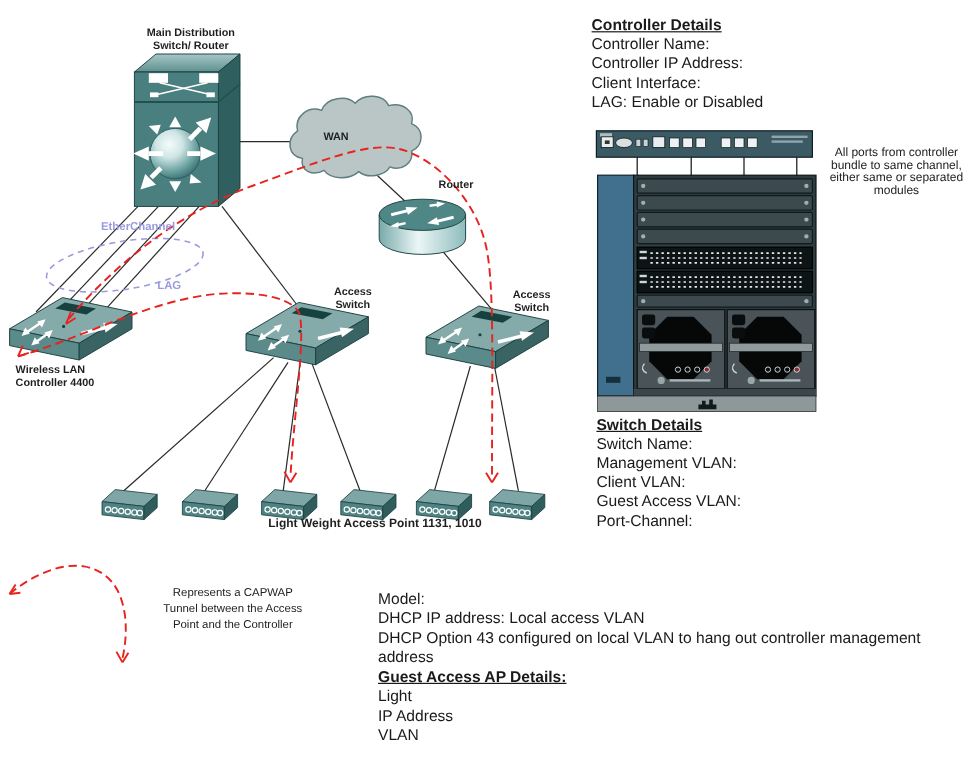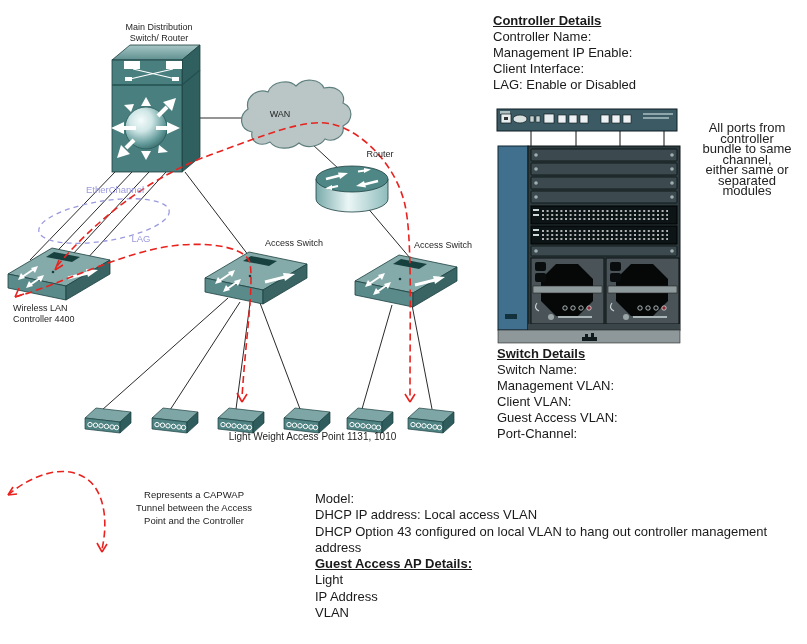--- a/index.html
+++ b/index.html
@@ -1,24 +1,24 @@
 <!DOCTYPE html>
 <html><head>
 <meta charset="utf-8">
 <style>
   html,body{margin:0;padding:0;background:#fff;}
   #page{position:relative;width:807px;height:644px;background:#fff;overflow:hidden;
         font-family:"Liberation Sans","DejaVu Sans",sans-serif;color:#1a1a1a;}
   svg{position:absolute;left:0;top:0;}
-  .lbl{position:absolute;font-size:9px;line-height:11px;text-align:center;white-space:pre-line;color:#1f1f1f;}
+  .lbl{position:absolute;font-size:9px;line-height:11px;text-align:center;white-space:pre-line;color:#1f1f1f;font-weight:bold;}
   .lbl-left{text-align:left;}
   .purple{color:#9a9ade;font-size:9.5px;}
   .note{position:absolute;white-space:pre-line;text-align:center;color:#222;}
   .capwap-note{font-size:9.5px;line-height:13px;}
-  .bundle-note{font-size:13px;line-height:10.5px;}
+  .bundle-note{font-size:10px;line-height:10.5px;}
   .detail-block{position:absolute;font-size:13px;line-height:16px;}
   .detail-title{font-weight:bold;text-decoration:underline;}
   .ap-block{width:475px;line-height:16.3px;}
   .lwap{font-size:10px;}
 </style>
 </head>
 <body>
 
 <div id="page">
 
@@ -275,21 +275,21 @@
 Tunnel between the Access
 Point and the Controller</div>
 <div class="note bundle-note" style="left:688px;top:123px;width:118px;">All ports from controller
 bundle to same channel,
 either same or separated
 modules</div>
 
 <div class="detail-block" style="left:493px;top:13px;">
   <div class="detail-title">Controller Details</div>
   <div>Controller Name:</div>
-  <div>Management IP Enable:</div>
+  <div>Controller IP Address:</div>
   <div>Client Interface:</div>
   <div>LAG: Enable or Disabled</div>
 </div>
 
 <div class="detail-block" style="left:497px;top:346px;">
   <div class="detail-title">Switch Details</div>
   <div>Switch Name:</div>
   <div>Management VLAN:</div>
   <div>Client VLAN:</div>
   <div>Guest Access VLAN:</div>

